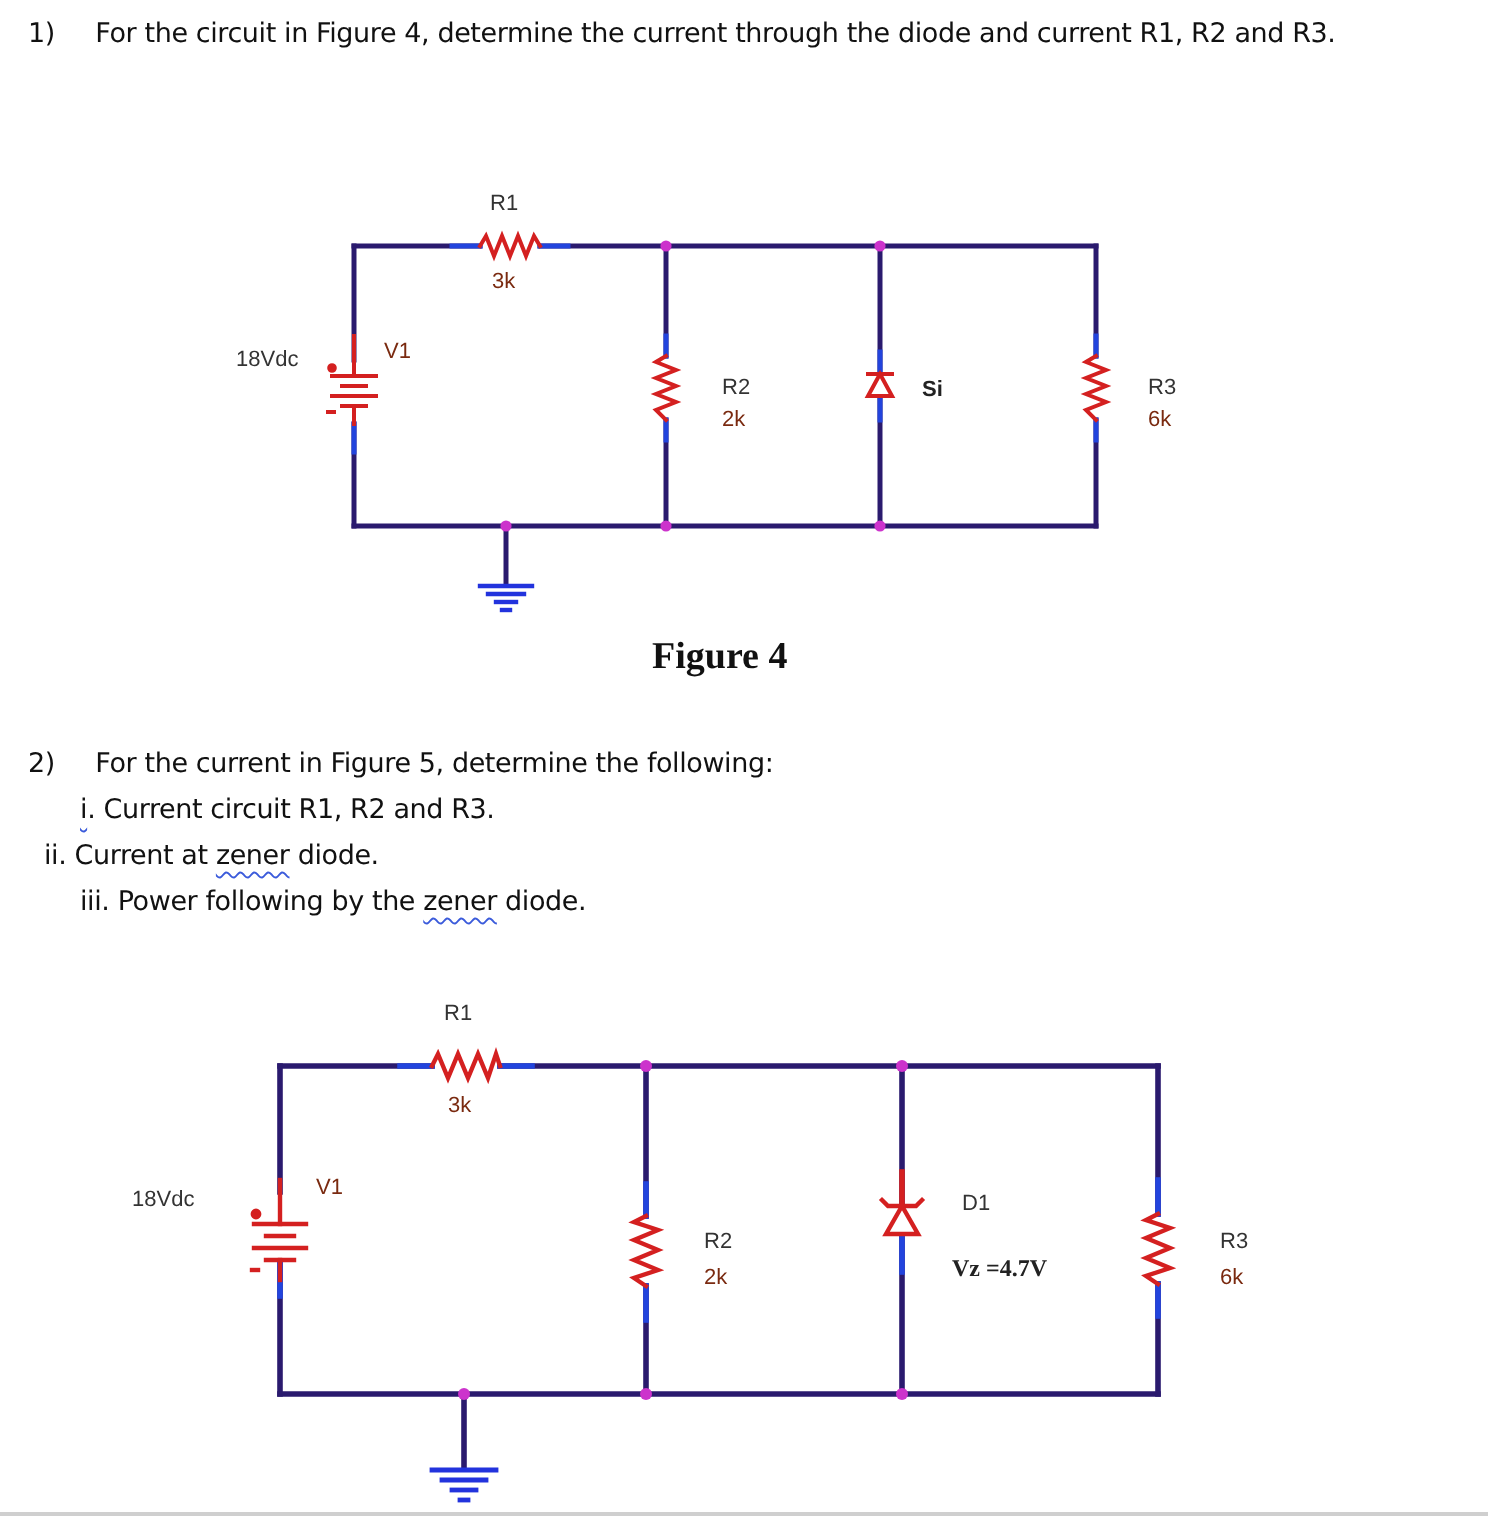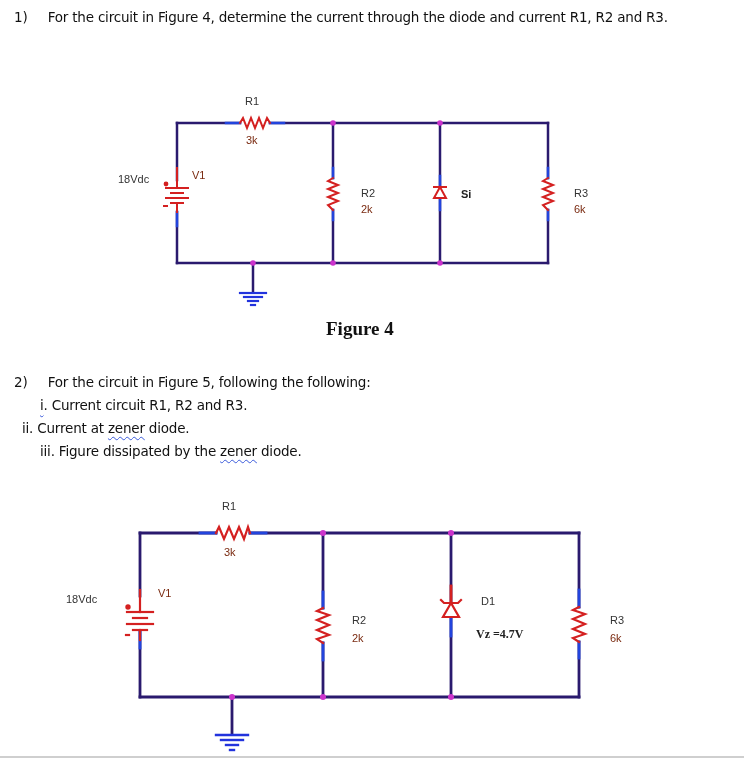--- a/index.html
+++ b/index.html
@@ -178,25 +178,25 @@
     <text class="lbl" x="610" y="624" fill="#333" font-size="12">R3</text>
     <text class="lbl" x="610" y="642" fill="#7a2a10" font-size="12">6k</text>
   </g>
 </svg>
 
 <div class="caption" style="left:316px; top:318px;margin-left:10px;">Figure 4</div>
 
 <div class="q" style="left:14px; top:374px;">
   <span>2)</span>
   <span style="display:inline-block; width:12px;"></span>
-  <span>For the circuit in Figure 5, following the following:</span>
+  <span>For the current in Figure 5, determine the following:</span>
 </div>
 <div class="sub" style="left:40px; top:397px;">
   <span class="squig">i</span><span>. Current circuit R1, R2 and R3.</span>
 </div>
 <div class="sub" style="left:22px; top:420px;">
   <span>ii. Current at </span><span class="squig">zener</span><span> diode.</span>
 </div>
 <div class="sub" style="left:40px; top:443px;">
-  <span>iii. Figure dissipated by the </span><span class="squig">zener</span><span> diode.</span>
+  <span>iii. Power following by the </span><span class="squig">zener</span><span> diode.</span>
 </div>
 
 <div class="bottom-rule"></div>
 
 </body></html>

